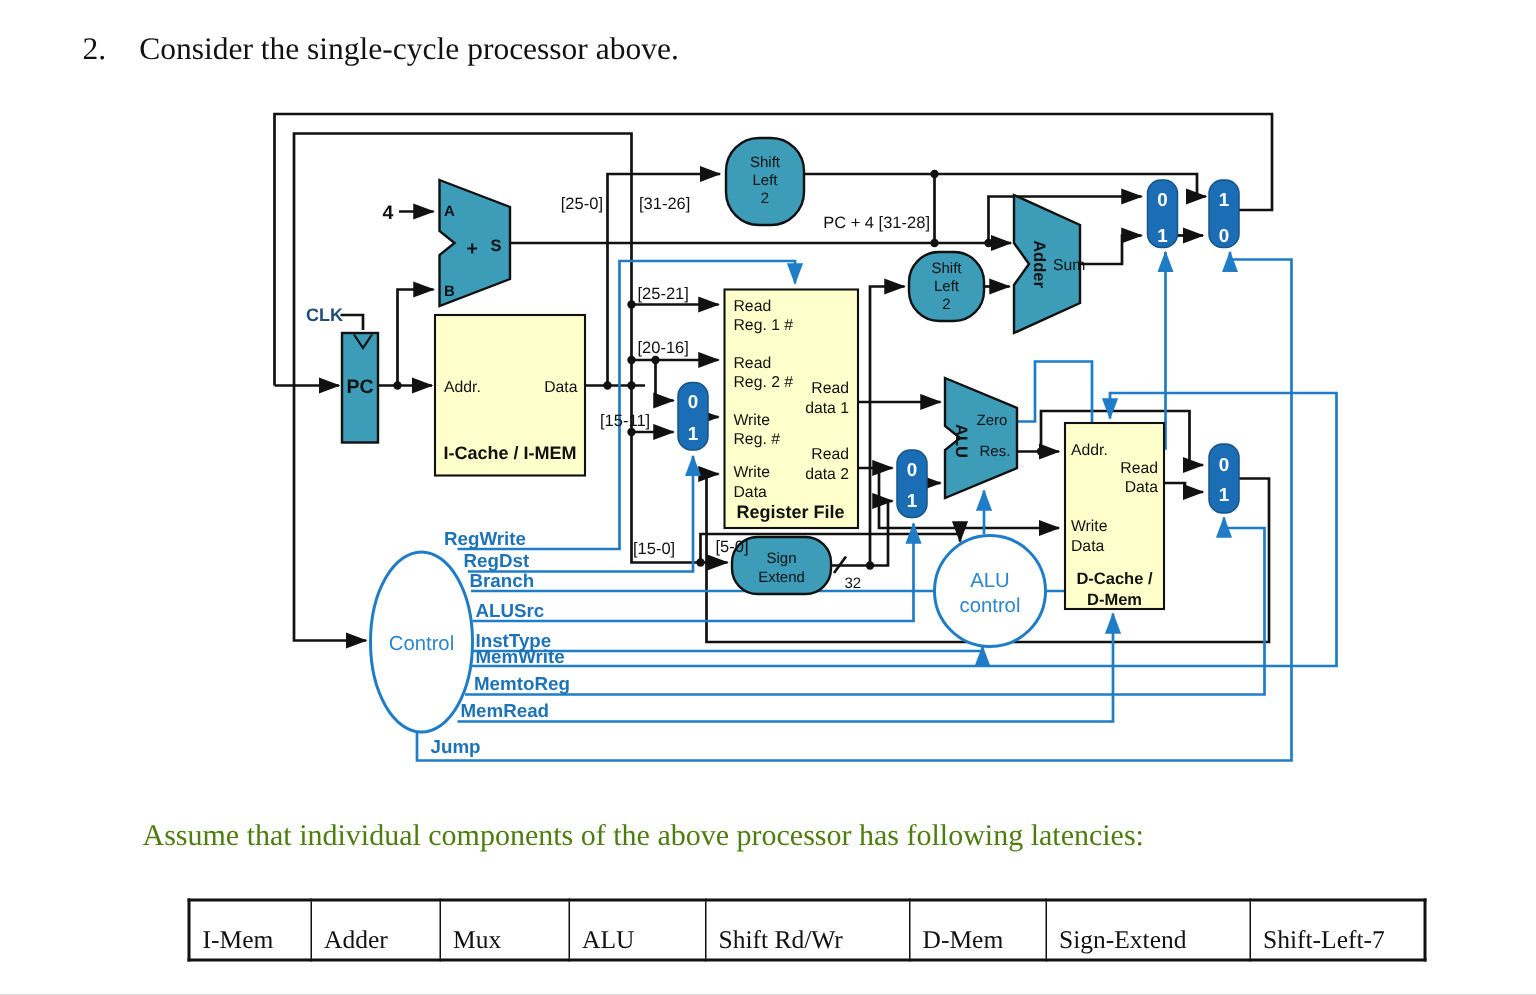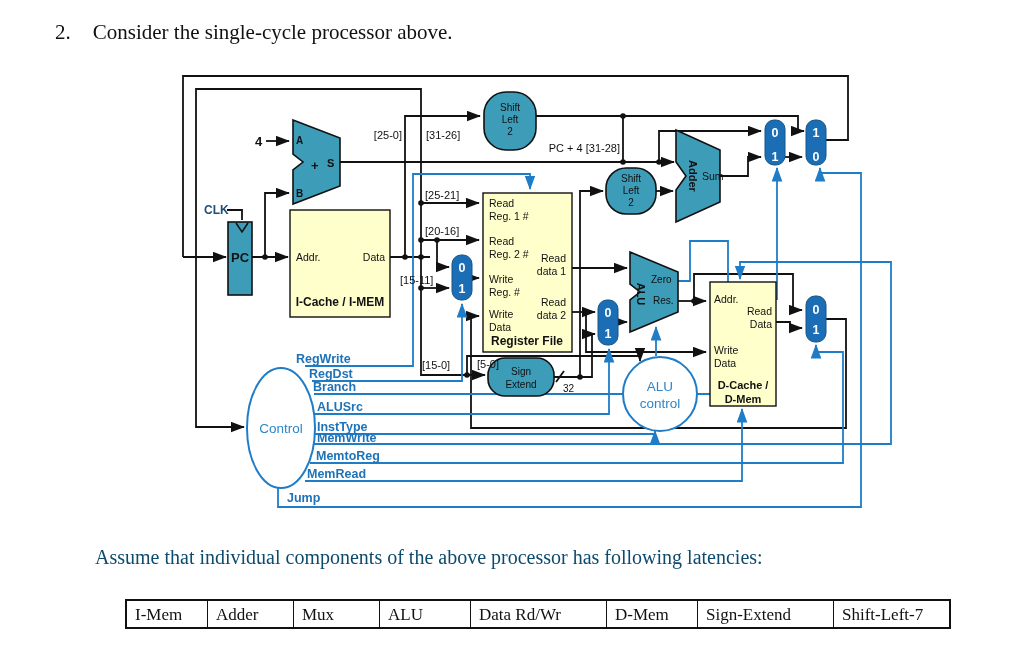--- a/index.html
+++ b/index.html
@@ -1,22 +1,22 @@
 <!DOCTYPE html>
 <html><head>
 <meta charset="utf-8">
 <style>
   html,body{margin:0;padding:0;background:#fff;}
   #page{position:relative;width:1024px;height:663px;background:#ffffff;overflow:hidden;
         font-family:"Liberation Serif",serif;border-bottom:2px solid #b9b9b9;}
   #title{position:absolute;left:55px;top:20px;font-size:21px;color:#111;display:flex;gap:22px;}
-  #assume{position:absolute;left:95px;top:546px;font-size:20px;color:#0c4a6e;}
+  #assume{position:absolute;left:95px;top:546px;font-size:20px;color:#4d7c0f;}
   #lat-table{position:absolute;left:125px;top:599px;border-collapse:collapse;
              font-size:17px;color:#111;}
-  #lat-table td{border:1px solid #111;padding:4px 6px 2px 8px;white-space:nowrap;}
+  #lat-table td{border:1px solid #111;padding:16px 6px 2px 8px;white-space:nowrap;}
   #lat-table{border:2px solid #111;}
   #lat-table tr{height:24px;}
   svg text{font-family:"Liberation Sans",sans-serif;}
   .t10{font-size:10px;fill:#111;}
   .t105{font-size:10.5px;fill:#111;}
   .t11{font-size:11px;fill:#111;}
   .tb10{font-size:10px;font-weight:bold;fill:#111;}
   .tb11{font-size:11px;font-weight:bold;fill:#111;}
   .tb12{font-size:12px;font-weight:bold;fill:#111;}
   .tb13{font-size:13px;font-weight:bold;fill:#111;}
@@ -277,21 +277,21 @@
 
   <div id="assume">Assume that individual components of the above processor has following latencies:</div>
 
   <table id="lat-table">
     <tbody>
       <tr>
         <td style="width:66px">I-Mem</td>
         <td style="width:71px">Adder</td>
         <td style="width:71px">Mux</td>
         <td style="width:76px">ALU</td>
-        <td style="width:121px">Data Rd/Wr</td>
+        <td style="width:121px">Shift Rd/Wr</td>
         <td style="width:76px">D-Mem</td>
         <td style="width:121px">Sign-Extend</td>
         <td style="width:101px">Shift-Left-7</td>
       </tr>
     </tbody>
   </table>
 
 </div>
 
 </body></html>

